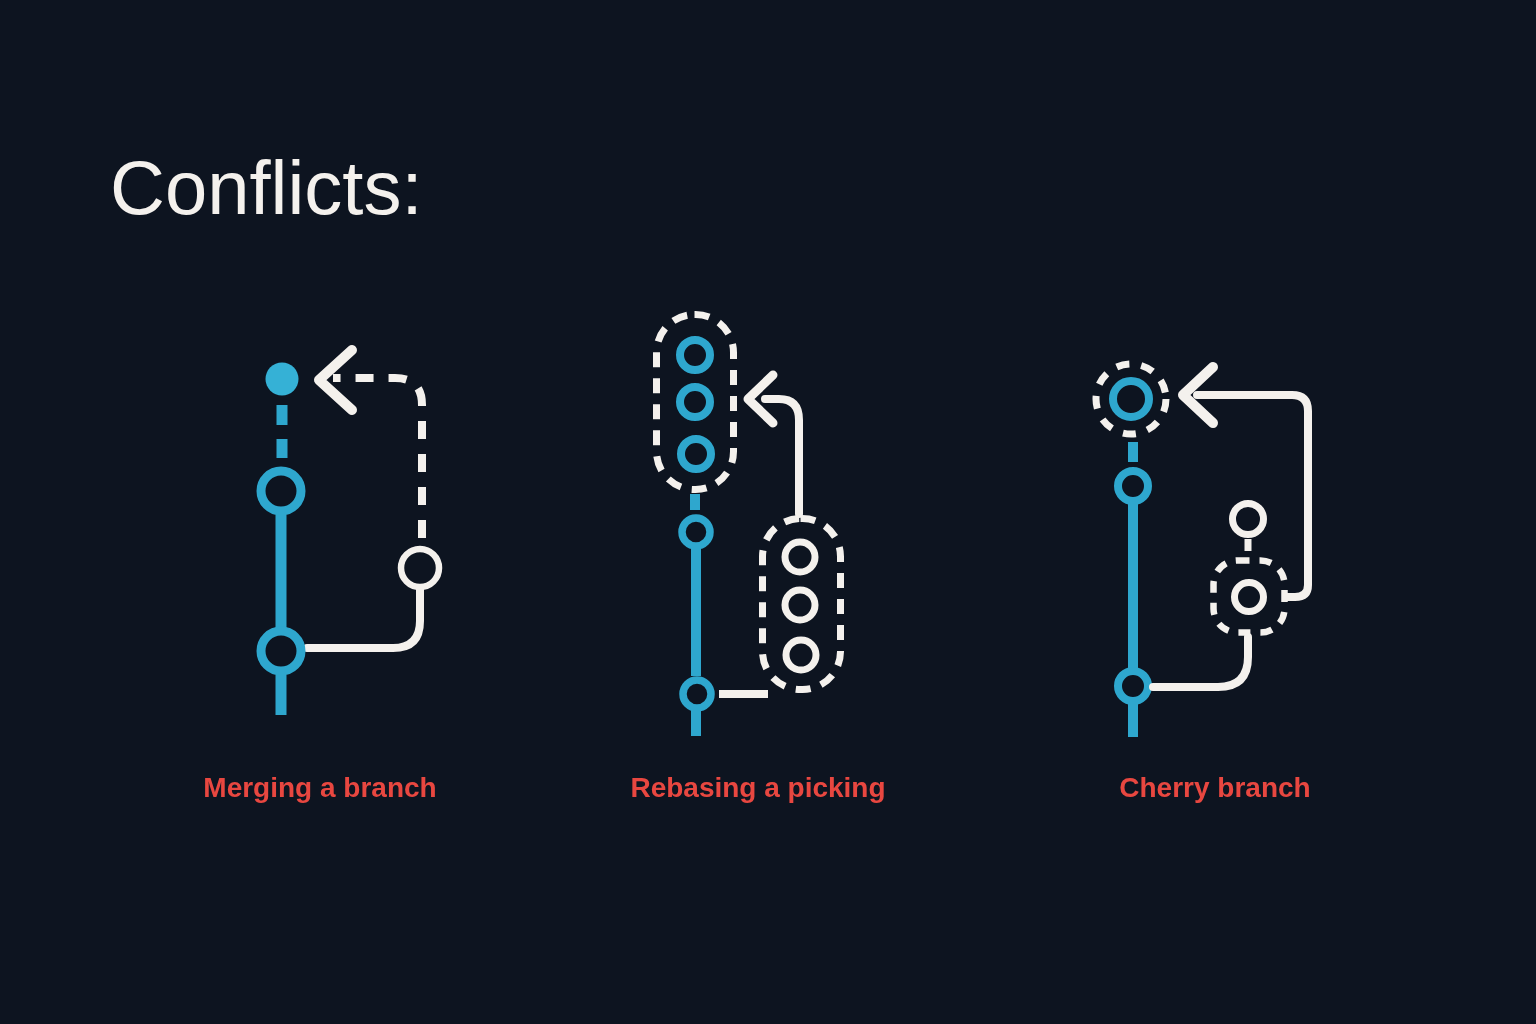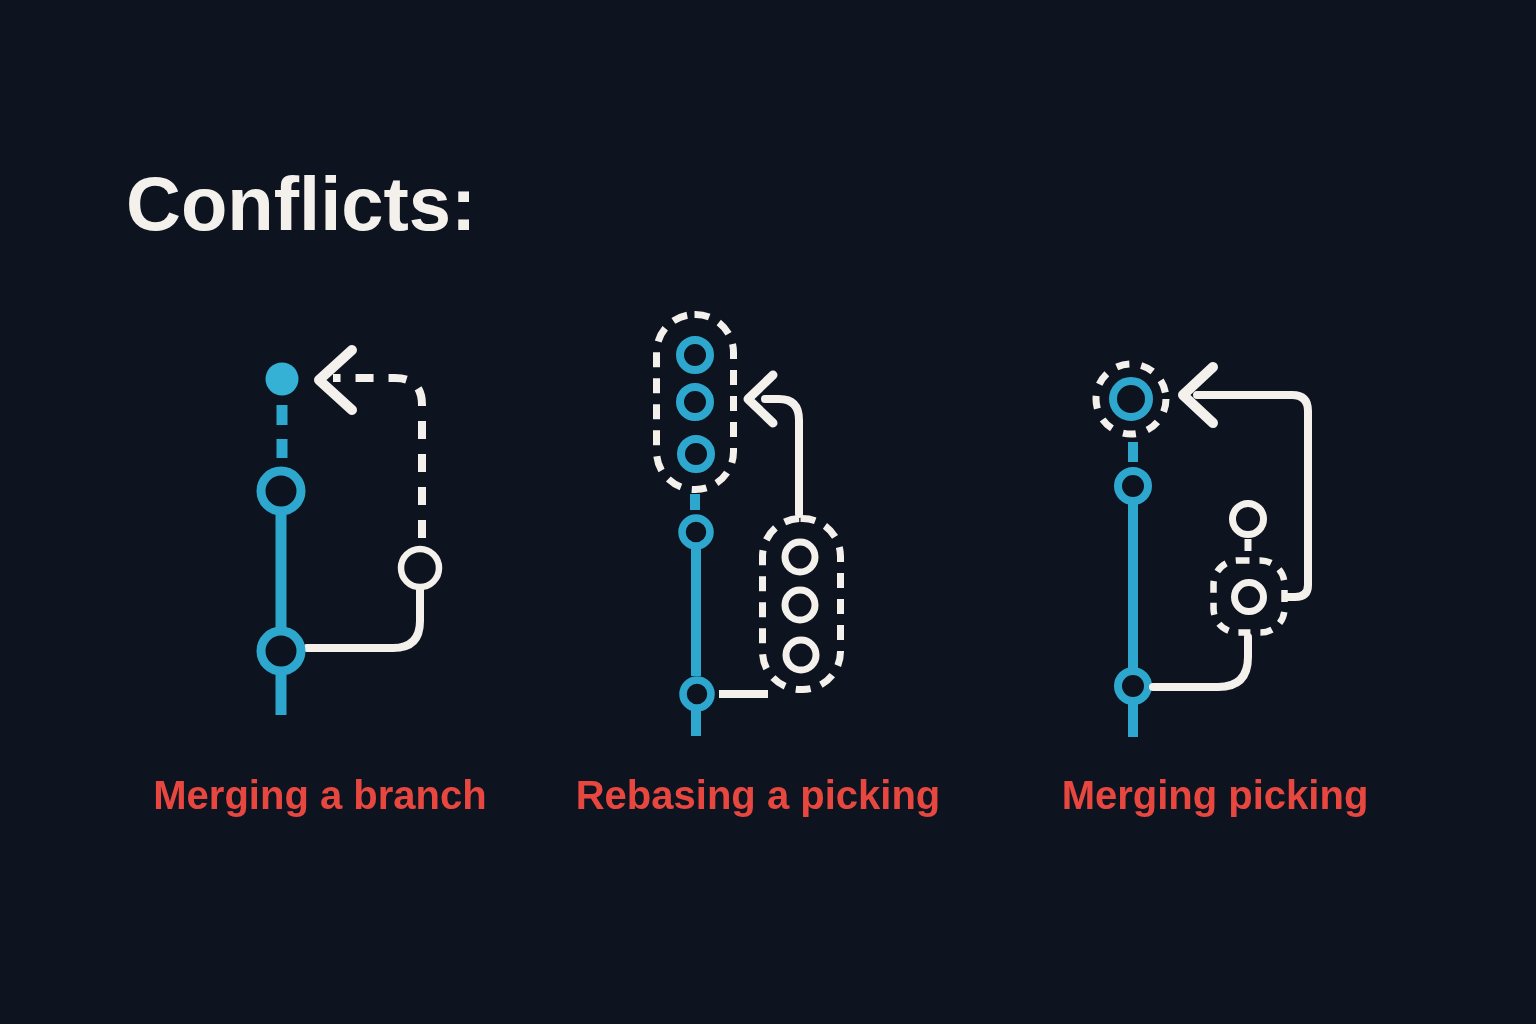--- a/index.html
+++ b/index.html
@@ -17,37 +17,37 @@
     overflow: hidden;
     font-family: "Liberation Sans", sans-serif;
   }
   .canvas {
     position: relative;
     width: 1536px; height: 1024px;
   }
   .title {
     position: absolute;
     left: 110px; top: 146px;
-    margin: 16px;
+    margin: 0;
     font-size: 76px;
     line-height: 1.1;
-    font-weight: bold;
+    font-weight: normal;
     color: var(--white);
     letter-spacing: 0px;
   }
   .diagram { position: absolute; display: block; }
   .diagram-merge  { left: 215px;  top: 325px; }
   .diagram-rebase { left: 635px;  top: 298px; }
   .diagram-cherry { left: 1075px; top: 345px; }
   .panel-label {
     position: absolute;
     top: 772px;
     width: 380px;
     text-align: center;
-    font-size: 40px;
+    font-size: 28px;
     font-weight: bold;
     color: var(--red);
     line-height: 1.15;
     white-space: nowrap;
   }
   .label-merge  { left: 130px; }
   .label-rebase { left: 568px; }
   .label-cherry { left: 1025px; }
 
   
@@ -120,15 +120,15 @@
     <circle class="w-stroke" cx="174" cy="252" r="14.5" stroke-width="7"></circle>
 
     <path class="w-stroke" d="M173,292 V312 Q173,342 143,342 H78" stroke-width="8" stroke-linecap="round" stroke-linejoin="round"></path>
 
     <path class="w-stroke" d="M212,252 H220 Q233,252 233,240 V66 Q233,50 217,50 H122" stroke-width="8" stroke-linecap="round" stroke-linejoin="round"></path>
     <polyline class="w-stroke" points="138,22 108,50 138,78" stroke-width="10" stroke-linecap="round" stroke-linejoin="round"></polyline>
   </svg>
 
   <div class="panel-label label-merge">Merging a branch</div>
   <div class="panel-label label-rebase">Rebasing a picking</div>
-  <div class="panel-label label-cherry">Merging picking</div>
+  <div class="panel-label label-cherry">Cherry branch</div>
 
 </div>
 
 </body></html>

